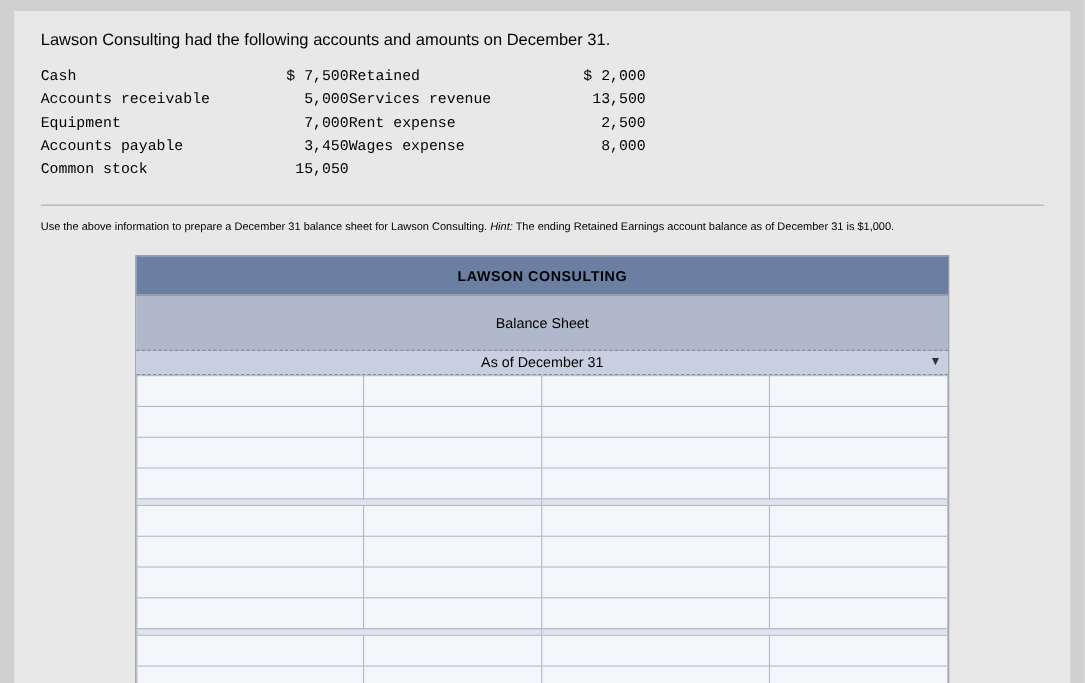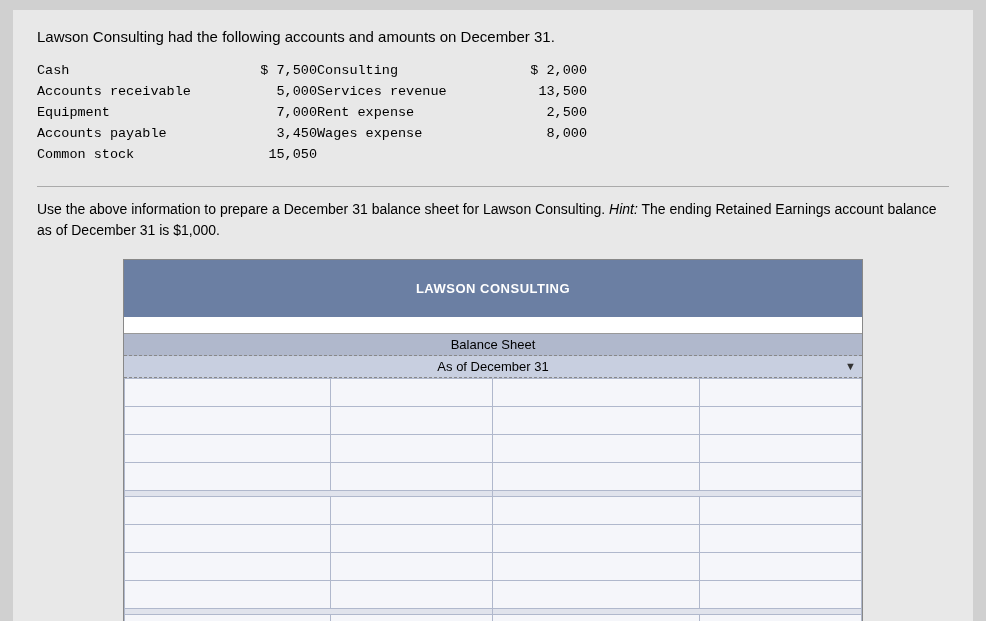--- a/index.html
+++ b/index.html
@@ -32,52 +32,51 @@
       line-height: 1.55;
     }
     .accounts-grid .label { }
     .accounts-grid .amount { text-align: right; }
     .divider {
       border: none;
       border-top: 1px solid #aaa;
       margin: 12px 0;
     }
     .hint-text {
-      font-size: 14px;
+      font-size: 10px;
       margin-bottom: 18px;
       line-height: 1.5;
     }
     .hint-text em {
       font-style: italic;
     }
     
     .balance-sheet-wrapper {
       background: #fff;
       border: 1px solid #888;
       width: 100%;
       max-width: 740px;
       margin: 0 auto;
     }
     .bs-header {
       background: #6b7fa3;
-      color: #ffffff;
+      color: #000000;
       font-weight: bold;
       font-size: 13px;
       text-align: center;
-      padding: 21px 0;
+      padding: 10px 0;
       letter-spacing: 0.5px;
     }
     .bs-subheader1 {
       background: #b0b8cc;
       text-align: center;
       font-size: 13px;
-      padding: 3px 0;
+      padding: 17px 0;
       border-top: 1px solid #999;
       border-bottom: 1px dashed #888;
-      margin-top: 16px;
     }
     .bs-subheader2 {
       background: #c8cfe0;
       text-align: center;
       font-size: 13px;
       padding: 3px 16px;
       border-bottom: 1px dashed #888;
       position: relative;
     }
     .bs-subheader2 .dropdown-icon {
@@ -121,21 +120,21 @@
 <body>
 
 <div class="page-container">
 
   <p class="intro-text">Lawson Consulting had the following accounts and amounts on December 31.</p>
 
   <div class="accounts-grid">
 
     <span class="label">Cash</span>
     <span class="amount">$ 7,500</span>
-    <span class="label">Consulting</span>
+    <span class="label">Retained</span>
     <span class="amount">$ 2,000</span>
 
     <span class="label">Accounts receivable</span>
     <span class="amount">5,000</span>
     <span class="label">Services revenue</span>
     <span class="amount">13,500</span>
 
     <span class="label">Equipment</span>
     <span class="amount">7,000</span>
     <span class="label">Rent expense</span>

